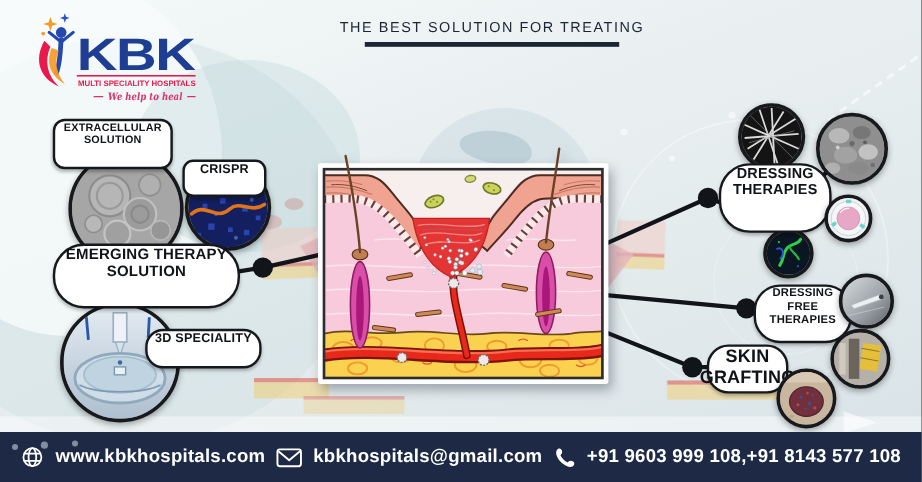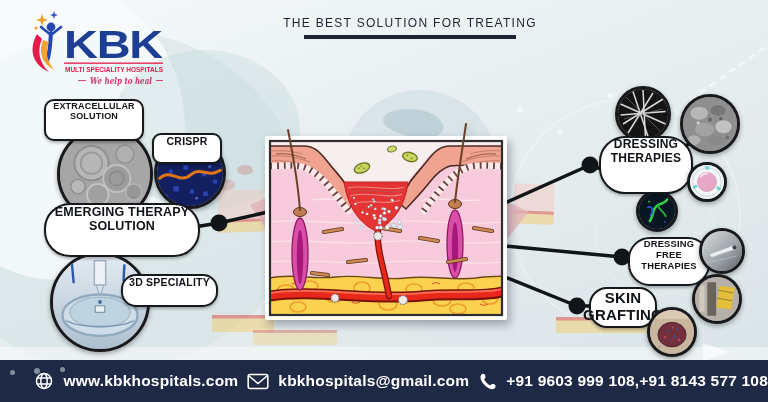--- a/index.html
+++ b/index.html
@@ -19,21 +19,21 @@
   .circle svg{width:100%;height:100%;}
   .front{z-index:6;}
   
   #title-block{position:absolute;left:250px;top:16px;width:320px;text-align:center;z-index:5;}
   #subtitle{font-size:12px;font-weight:400;letter-spacing:1.3px;color:#1b2533;}
   #main-title{margin-top:2px;font-size:33px;font-weight:800;color:#dc2a55;}
   .title-inner{display:inline-block;transform:scaleX(.8);transform-origin:center;white-space:nowrap;}
   #title-underline{width:212px;height:3.5px;background:#1b2533;margin:5px auto 0;}
   
   #footer{position:absolute;left:0;top:360px;width:768px;height:42px;background:#1e2a45;
-    display:flex;align-items:center;justify-content:flex-end;gap:9px;color:#fff;
+    display:flex;align-items:center;justify-content:center;gap:9px;color:#fff;
     font-weight:700;font-size:15.5px;z-index:7;letter-spacing:.2px;}
   .f-ico{flex:0 0 auto;display:flex;align-items:center;}
   .deco-dot{position:absolute;border-radius:50%;background:#93a0ad;opacity:.85;z-index:8;}
 </style>
 </head>
 <body>
 
 <div id="canvas">
 
   <svg class="abs" style="left:0;top:0;z-index:1" width="768" height="402" viewBox="0 0 768 402">

